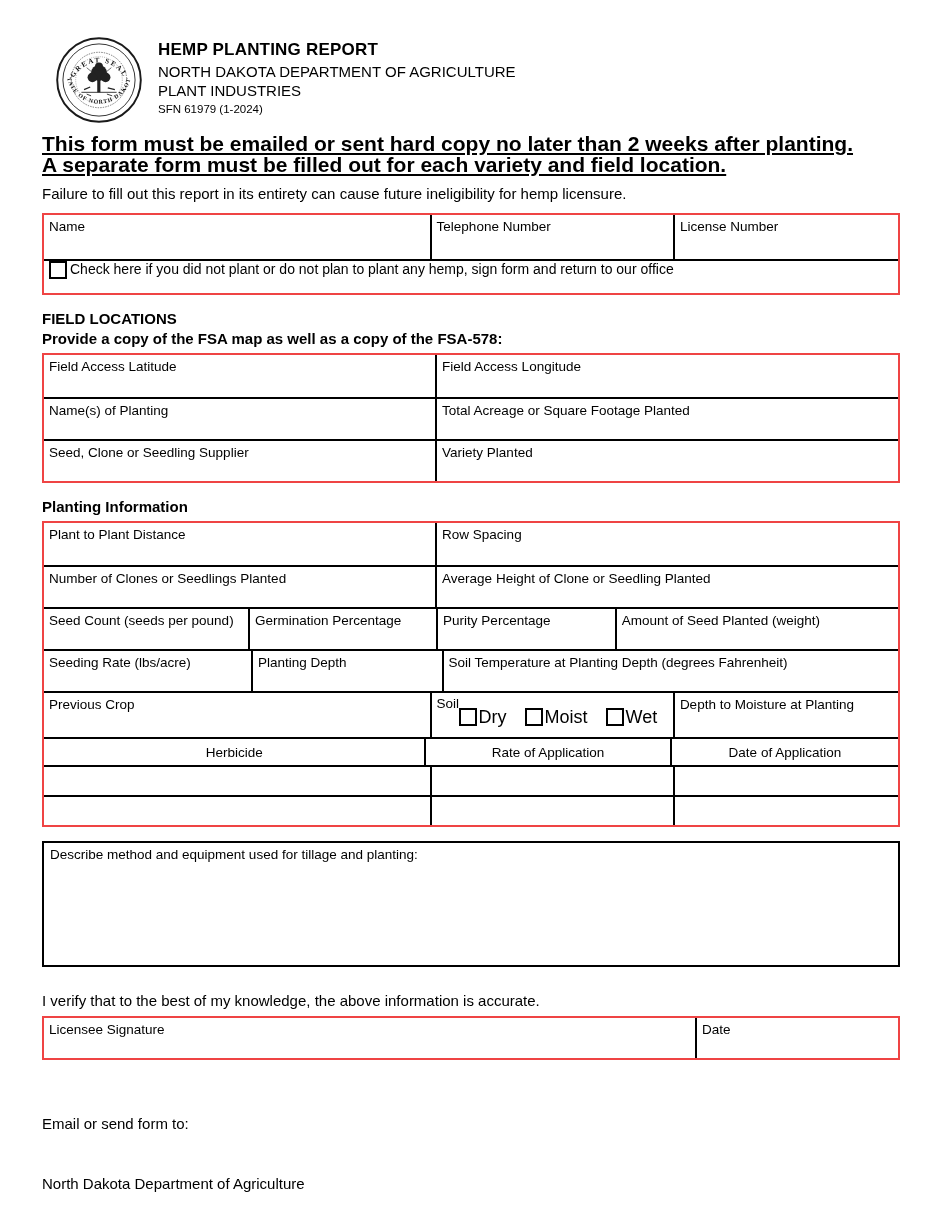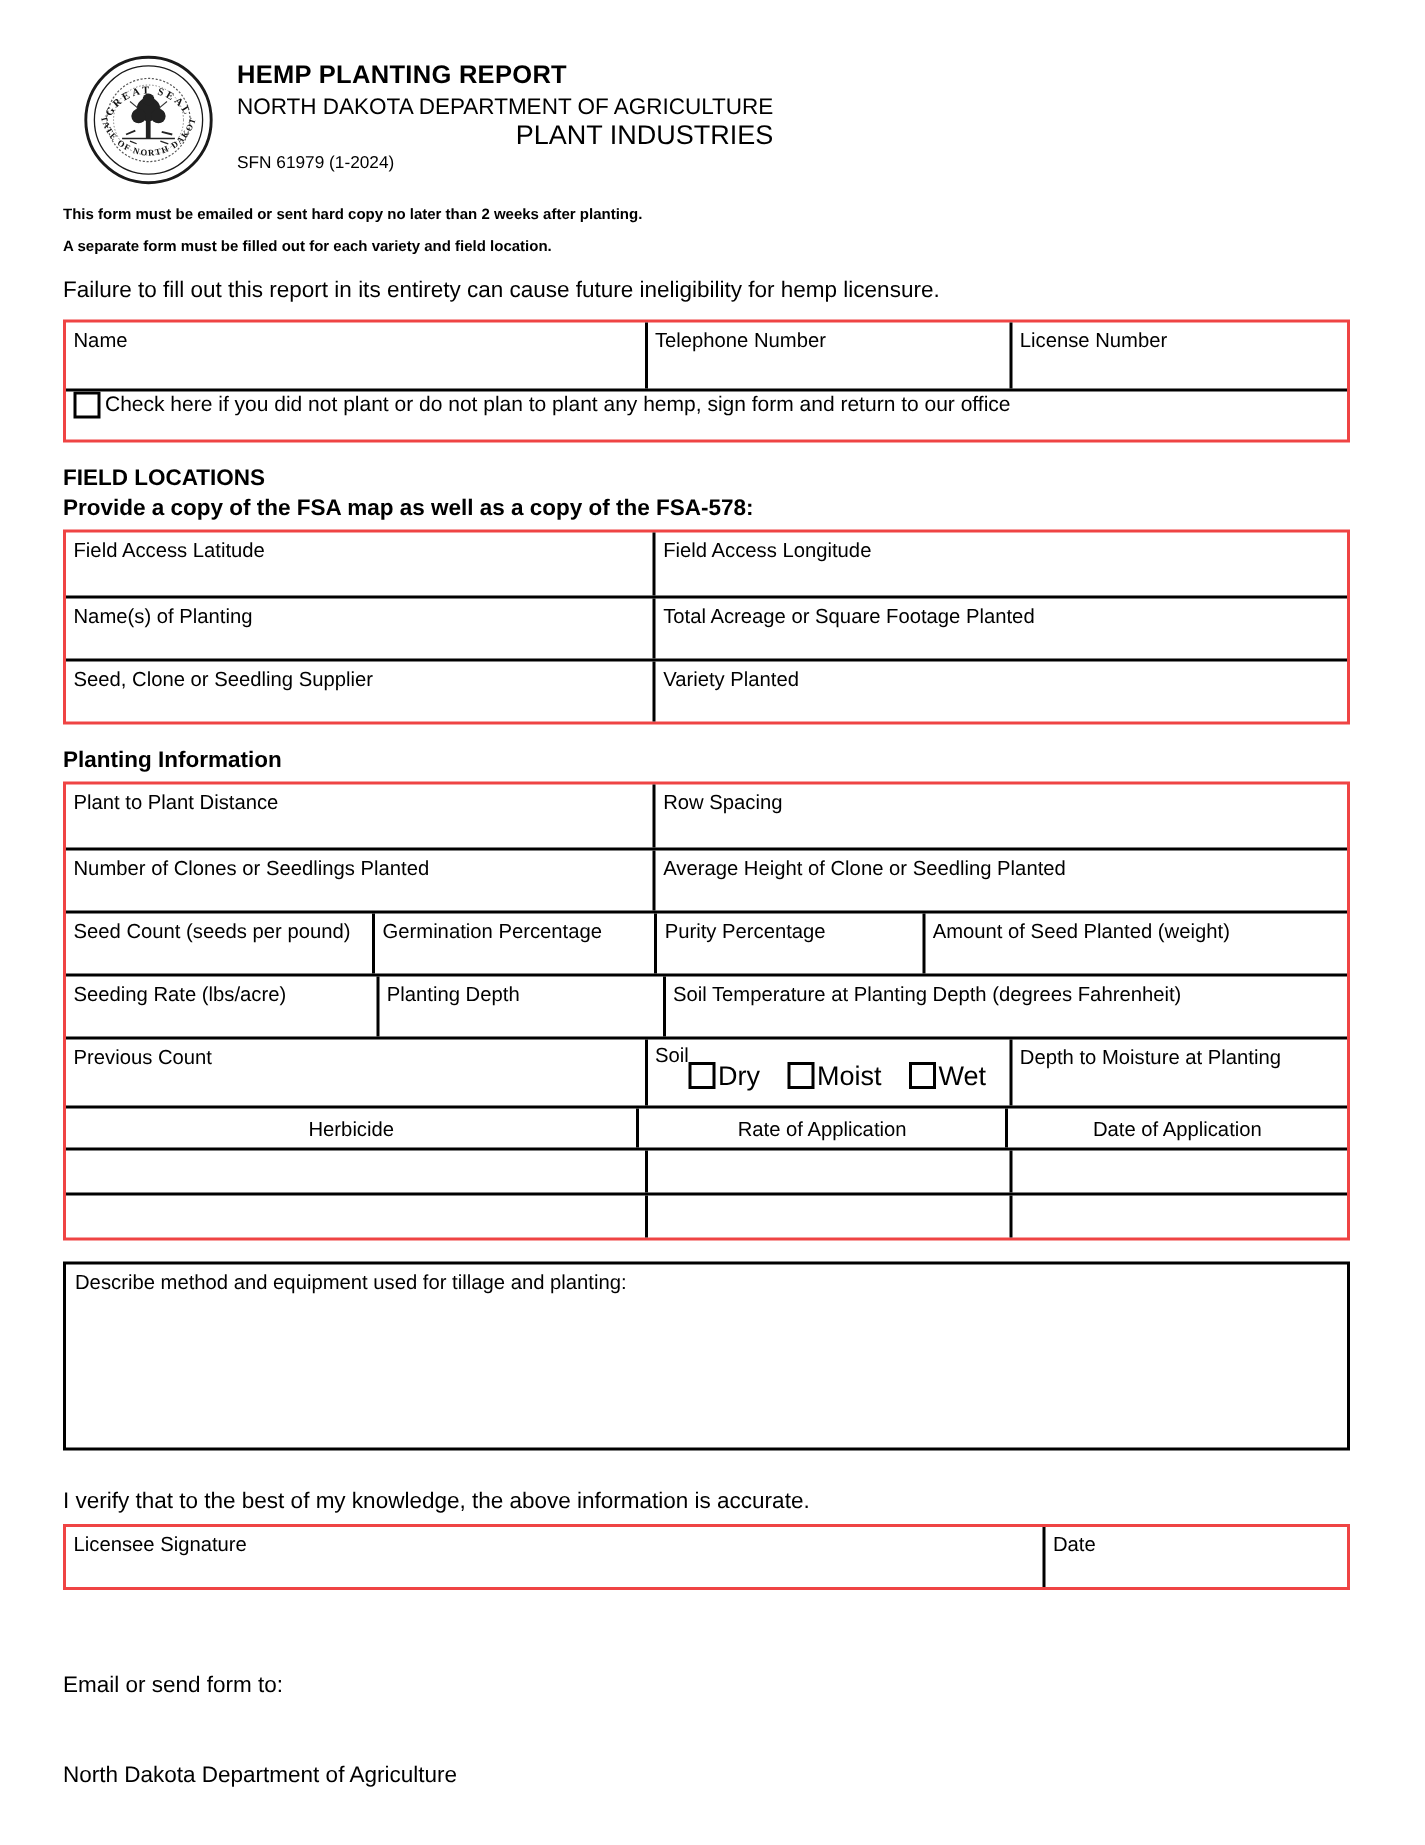--- a/index.html
+++ b/index.html
@@ -12,25 +12,25 @@
     overflow: hidden;
   }
   .page { width: 950px; height: 1230px; }
 
   
   .header { display: flex; align-items: flex-start; margin: 36px 50px 0 55px; }
   .seal-wrap { width: 88px; height: 88px; flex: 0 0 88px; }
   .header-text { margin-left: 15px; padding-top: 3px; }
   .form-title { font-size: 17px; font-weight: bold; line-height: 21px; letter-spacing: .2px; }
   .form-agency { font-size: 15px; line-height: 19px; margin-top: 2px; }
-  .form-division { font-size: 18px; line-height: 19px; text-align: right; }
+  .form-division { font-size: 15px; line-height: 19px; }
   .form-number { font-size: 11.5px; line-height: 15px; margin-top: 2px; }
 
   
-  .intro-bold { margin: 9px 50px 0 42px; font-size: 10px; font-weight: bold; line-height: 21px; }
+  .intro-bold { margin: 9px 50px 0 42px; font-size: 21px; font-weight: bold; line-height: 21px; text-decoration: underline; }
   .intro-note { margin: 9px 50px 0 42px; font-size: 15px; line-height: 19px; }
 
   
   .tbl { margin-left: 42px; width: 858px; border: 2px solid #ef4444; }
   .tr { display: flex; }
   .tr + .tr { border-top: 2px solid #000; }
   .td { position: relative; padding: 3px 5px; font-size: 13.5px; line-height: 17px; }
   .td + .td { border-left: 2px solid #000; }
   .td.center { display: flex; align-items: center; justify-content: center; padding: 12px; }
 
@@ -200,21 +200,21 @@
       </div>
       <div class="td" style="flex:187">
         <span>Planting Depth</span>
       </div>
       <div class="td" style="flex:465">
         <span>Soil Temperature at Planting Depth (degrees Fahrenheit)</span>
       </div>
     </div>
     <div class="tr" style="height:46px">
       <div class="td" style="flex:393">
-        <span>Previous Count</span>
+        <span>Previous Crop</span>
       </div>
       <div class="td soil-cell" style="flex:242">
         <span class="soil-label">Soil</span>
         <div class="soil-options">
           <span class="soil-option">
             <span class="cb"></span>
             <span class="cb-label">Dry</span>
           </span>
           <span class="soil-option">
             <span class="cb"></span>

